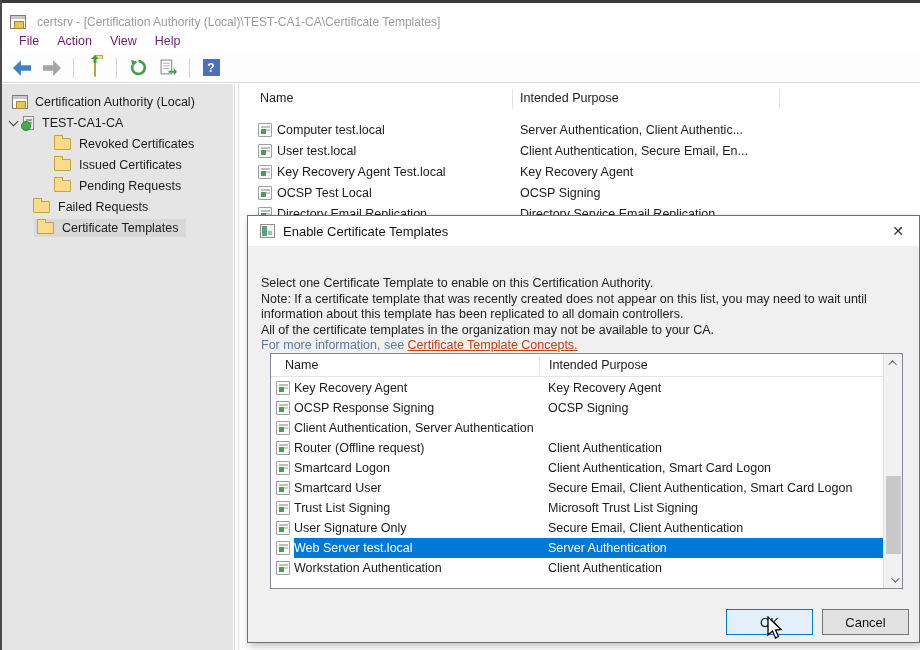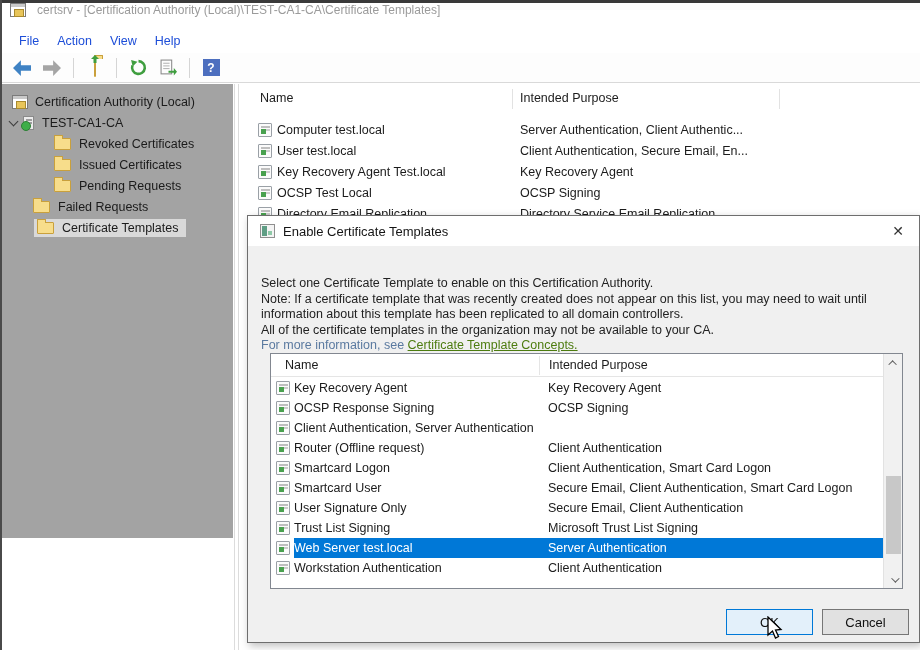--- a/index.html
+++ b/index.html
@@ -3,31 +3,31 @@
 <meta charset="utf-8">
 <style>
   * { margin:0; padding:0; box-sizing:border-box; }
   body { font-family:"Liberation Sans", sans-serif; background:#fff; }
   #screen { position:relative; width:920px; height:650px; background:#fff; overflow:hidden;
             border-left:2px solid #4a4a4a; }
   .abs { position:absolute; }
 
   
   #top-edge { left:0; top:0; width:920px; height:3px; background:#3a3a3a; }
-  #titlebar { left:0; top:3px; width:918px; height:26px; background:#fff; display:flex; align-items:flex-start; }
+  #titlebar { left:0; top:3px; width:918px; height:26px; background:#fff; display:flex; align-items:flex-end; }
   #title-text { color:#9b9b9b; font-size:12px; margin-left:6px; white-space:nowrap; }
   #menubar { left:0; top:29px; width:918px; height:24px; background:#fff; display:flex; align-items:center; padding-left:8px; }
-  .menu-item { font-size:12.5px; color:#1d4ed8; padding:3px 9px; cursor:default; }
+  .menu-item { font-size:12.5px; color:#701a75; padding:3px 9px; cursor:default; }
   #toolbar { left:0; top:53px; width:918px; height:30px; background:#fdfdfd; border-bottom:1px solid #d9d9d9;
              display:flex; align-items:center; padding-left:8px; gap:6px; }
   .tb-btn { width:24px; height:22px; display:flex; align-items:center; justify-content:center; }
   .tb-sep { width:1px; height:20px; background:#d5d5d5; margin:0 3px; }
 
   
-  #left-pane { left:0; top:84px; width:231px; height:454px; background:#a3a3a3; overflow:hidden; }
+  #left-pane { left:0; top:84px; width:231px; height:566px; background:#e5e5e5; overflow:hidden; }
   #pane-divider { left:232px; top:84px; width:5px; height:566px; background:#fff;
                   border-left:1px solid #dcdcdc; border-right:1px solid #dcdcdc; }
   #right-pane { left:238px; top:84px; width:680px; height:566px; background:#fff; }
 
   
   .tree-row { display:flex; align-items:center; height:21px; font-size:12.5px; color:#1b1b1b; white-space:nowrap; }
   .tree-label { padding:1px 4px 1px 2px; }
   .tree-row.selected .sel-wrap { background:#d9d9d9; }
   .sel-wrap { display:flex; align-items:center; padding:1px 3px; }
   .chev-down { width:7px; height:7px; border-right:1.6px solid #3c3c3c; border-bottom:1.6px solid #3c3c3c;
@@ -67,21 +67,21 @@
   
   #dialog { left:245px; top:215px; width:673px; height:428px; background:#f0f0f0;
             border:1px solid #6e6e6e; box-shadow:2px 3px 8px rgba(0,0,0,.25); }
   #dlg-titlebar { position:absolute; left:0; top:0; width:100%; height:30px; background:#fff;
                   display:flex; align-items:center; padding-left:12px; }
   #dlg-title { font-size:13px; color:#151515; margin-left:8px; }
   #dlg-close { position:absolute; right:6px; top:0; width:30px; height:30px; display:flex; align-items:center;
                justify-content:center; font-size:14px; color:#333; }
   #dlg-text { position:absolute; left:13px; top:60px; width:652px; font-size:12.5px; color:#222; line-height:15.5px; }
   #dlg-link-line { position:absolute; left:13px; top:122px; font-size:12.5px; color:#5b7aa0; }
-  #dlg-link { color:#4d7c0f; text-decoration:underline;margin-top:8px; }
+  #dlg-link { color:#c2410c; text-decoration:underline;margin-top:8px; }
 
   #dlg-list { position:absolute; left:22px; top:137px; width:633px; height:236px; background:#fff; border:1px solid #828790; }
   #dlg-list-header { position:absolute; left:0; top:0; width:612px; height:23px; border-bottom:1px solid #e5e5e5;
                      font-size:12.5px; color:#1b1b1b; }
   #dlg-hdr-div { position:absolute; left:268px; top:2px; width:1px; height:19px; background:#e5e5e5; }
   #dlg-rows { position:absolute; left:0; top:24px; width:612px; }
   .d-row { display:flex; align-items:center; height:20px; font-size:12.5px; color:#1b1b1b; padding-left:5px; }
   .d-row .cert-icon { margin-right:4px; }
   .d-body { flex:1; display:flex; align-items:center; height:100%; }
   .d-name { width:254px; white-space:nowrap; overflow:hidden; }
@@ -294,29 +294,29 @@
         <div class="d-row">
           <span class="cert-icon"></span>
           <span class="d-body">
               <span class="d-name">Smartcard User</span>
               <span class="d-purpose">Secure Email, Client Authentication, Smart Card Logon</span>
             </span>
         </div>
         <div class="d-row">
           <span class="cert-icon"></span>
           <span class="d-body">
+              <span class="d-name">Trust List Signing</span>
+              <span class="d-purpose">Microsoft Trust List Signing</span>
+            </span>
+        </div>
+        <div class="d-row">
+          <span class="cert-icon"></span>
+          <span class="d-body">
               <span class="d-name">User Signature Only</span>
               <span class="d-purpose">Secure Email, Client Authentication</span>
-            </span>
-        </div>
-        <div class="d-row">
-          <span class="cert-icon"></span>
-          <span class="d-body">
-              <span class="d-name">Trust List Signing</span>
-              <span class="d-purpose">Microsoft Trust List Signing</span>
             </span>
         </div>
         <div class="d-row selected">
           <span class="cert-icon"></span>
           <span class="d-body">
               <span class="d-name">Web Server test.local</span>
               <span class="d-purpose">Server Authentication</span>
             </span>
         </div>
         <div class="d-row">

